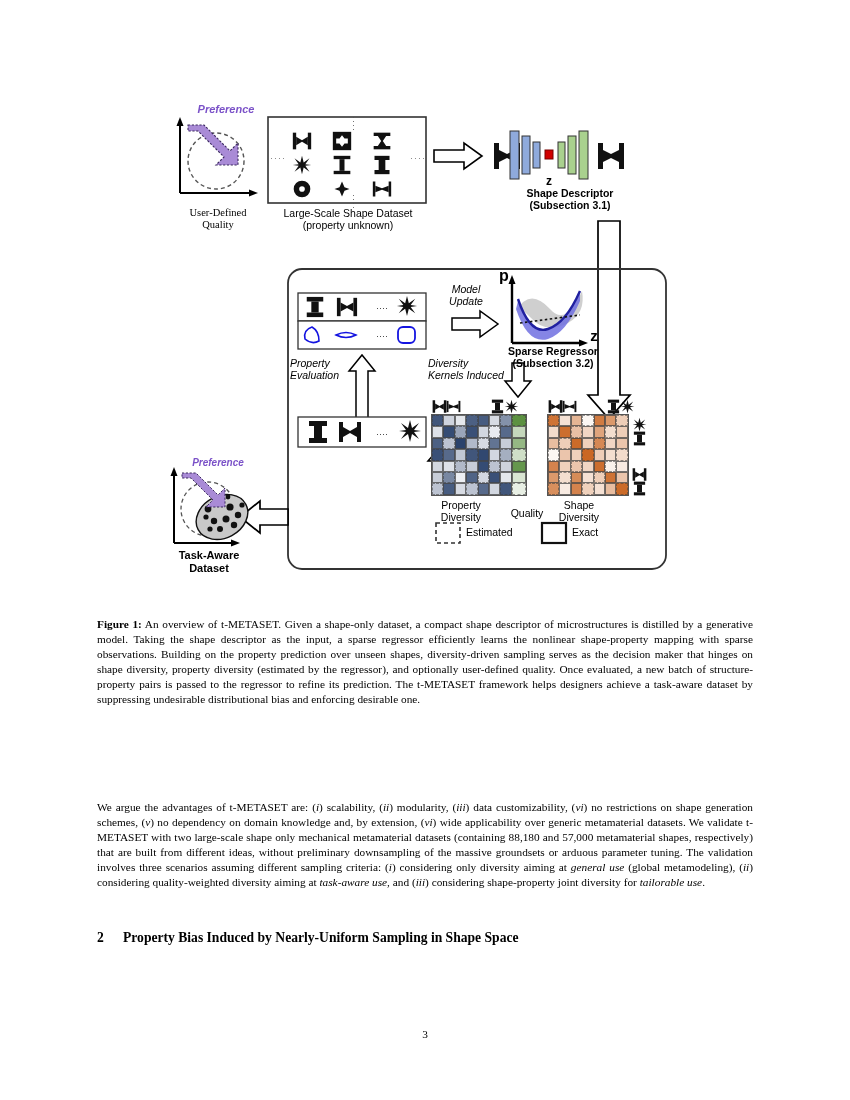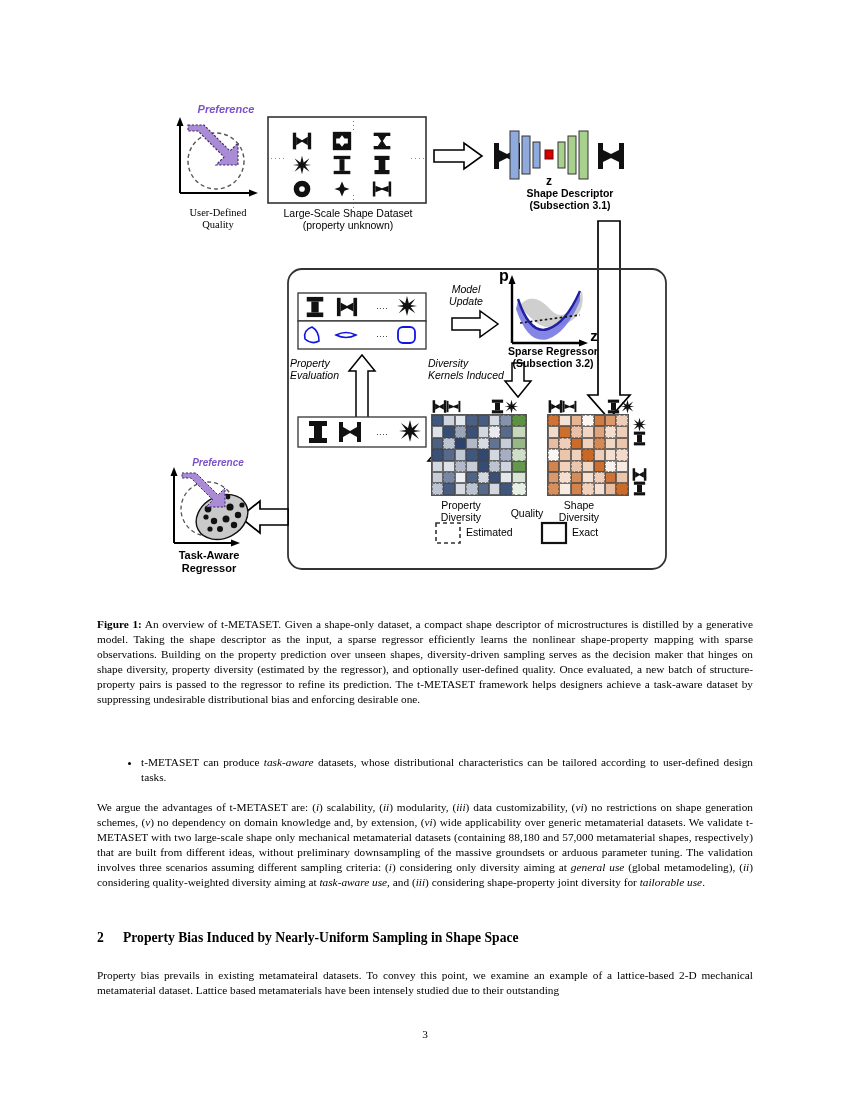--- a/index.html
+++ b/index.html
@@ -687,21 +687,21 @@
     <div class="lbl lbl-i" style="left:268px;top:252px;width:88px;font-size:10.5px;text-align:left;">
       <span>Diversity</span><br>
       <span>Kernels Induced</span>
     </div>
 
 
     <div class="lbl pref" style="left:12px;top:352px;width:92px;font-size:10px;">Preference</div>
 
     <div class="lbl lbl-b" style="left:-6px;top:444px;width:110px;font-size:11px;">
       <span>Task-Aware</span><br>
-      <span>Regressor</span>
+      <span>Dataset</span>
     </div>
 
     <div class="lbl" style="left:262px;top:394px;width:78px;font-size:10.5px;">
       <span>Property</span><br>
       <span>Diversity</span>
     </div>
     <div class="lbl" style="left:336px;top:402px;width:62px;font-size:10.5px;">Quality</div>
     <div class="lbl" style="left:378px;top:394px;width:82px;font-size:10.5px;">
       <span>Shape</span><br>
       <span>Diversity</span>
@@ -710,30 +710,24 @@
     <div class="lbl" style="left:306px;top:421px;width:70px;font-size:10.5px;text-align:left;">Estimated</div>
     <div class="lbl" style="left:412px;top:421px;width:62px;font-size:10.5px;text-align:left;">Exact</div>
 
   </div>
 
   <div class="caption">
     <b>Figure 1:</b>
     <span>An overview of t-METASET. Given a shape-only dataset, a compact shape descriptor of microstructures is distilled by a generative model. Taking the shape descriptor as the input, a sparse regressor efficiently learns the nonlinear shape-property mapping with sparse observations. Building on the property prediction over unseen shapes, diversity-driven sampling serves as the decision maker that hinges on shape diversity, property diversity (estimated by the regressor), and optionally user-defined quality. Once evaluated, a new batch of structure-property pairs is passed to the regressor to refine its prediction. The t-METASET framework helps designers achieve a task-aware dataset by suppressing undesirable distributional bias and enforcing desirable one.</span>
   </div>
 
-  <div class="bullets">
-    <ul>
-      <li>t-METASET can produce <i>task-aware</i> datasets, whose distributional characteristics can be tailored according to user-defined design tasks.</li>
-    </ul>
-  </div>
 
   <div class="para1">
     We argue the advantages of t-METASET are: (<i>i</i>) scalability, (<i>ii</i>) modularity, (<i>iii</i>) data customizability, (<i>vi</i>) no restrictions on shape generation schemes, (<i>v</i>) no dependency on domain knowledge and, by extension, (<i>vi</i>) wide applicability over generic metamaterial datasets. We validate t-METASET with two large-scale shape only mechanical metamaterial datasets (containing 88,180 and 57,000 metamaterial shapes, respectively) that are built from different ideas, without preliminary downsampling of the massive groundsets or arduous parameter tuning. The validation involves three scenarios assuming different sampling criteria: (<i>i</i>) considering only diversity aiming at <i>general use</i> (global metamodeling), (<i>ii</i>) considering quality-weighted diversity aiming at <i>task-aware use</i>, and (<i>iii</i>) considering shape-property joint diversity for <i>tailorable use</i>.
   </div>
 
   <div class="heading">
     <span class="num">2</span><span>Property Bias Induced by Nearly-Uniform Sampling in Shape Space</span>
   </div>
 
-  <div class="para2">Property bias prevails in existing metamateiral datasets. To convey this point, we examine an example of a lattice-based 2-D mechanical metamaterial dataset. Lattice based metamaterials have been intensely studied due to their outstanding</div>
 
   <div class="pageno">3</div>
 </div>
 
 </body></html>

